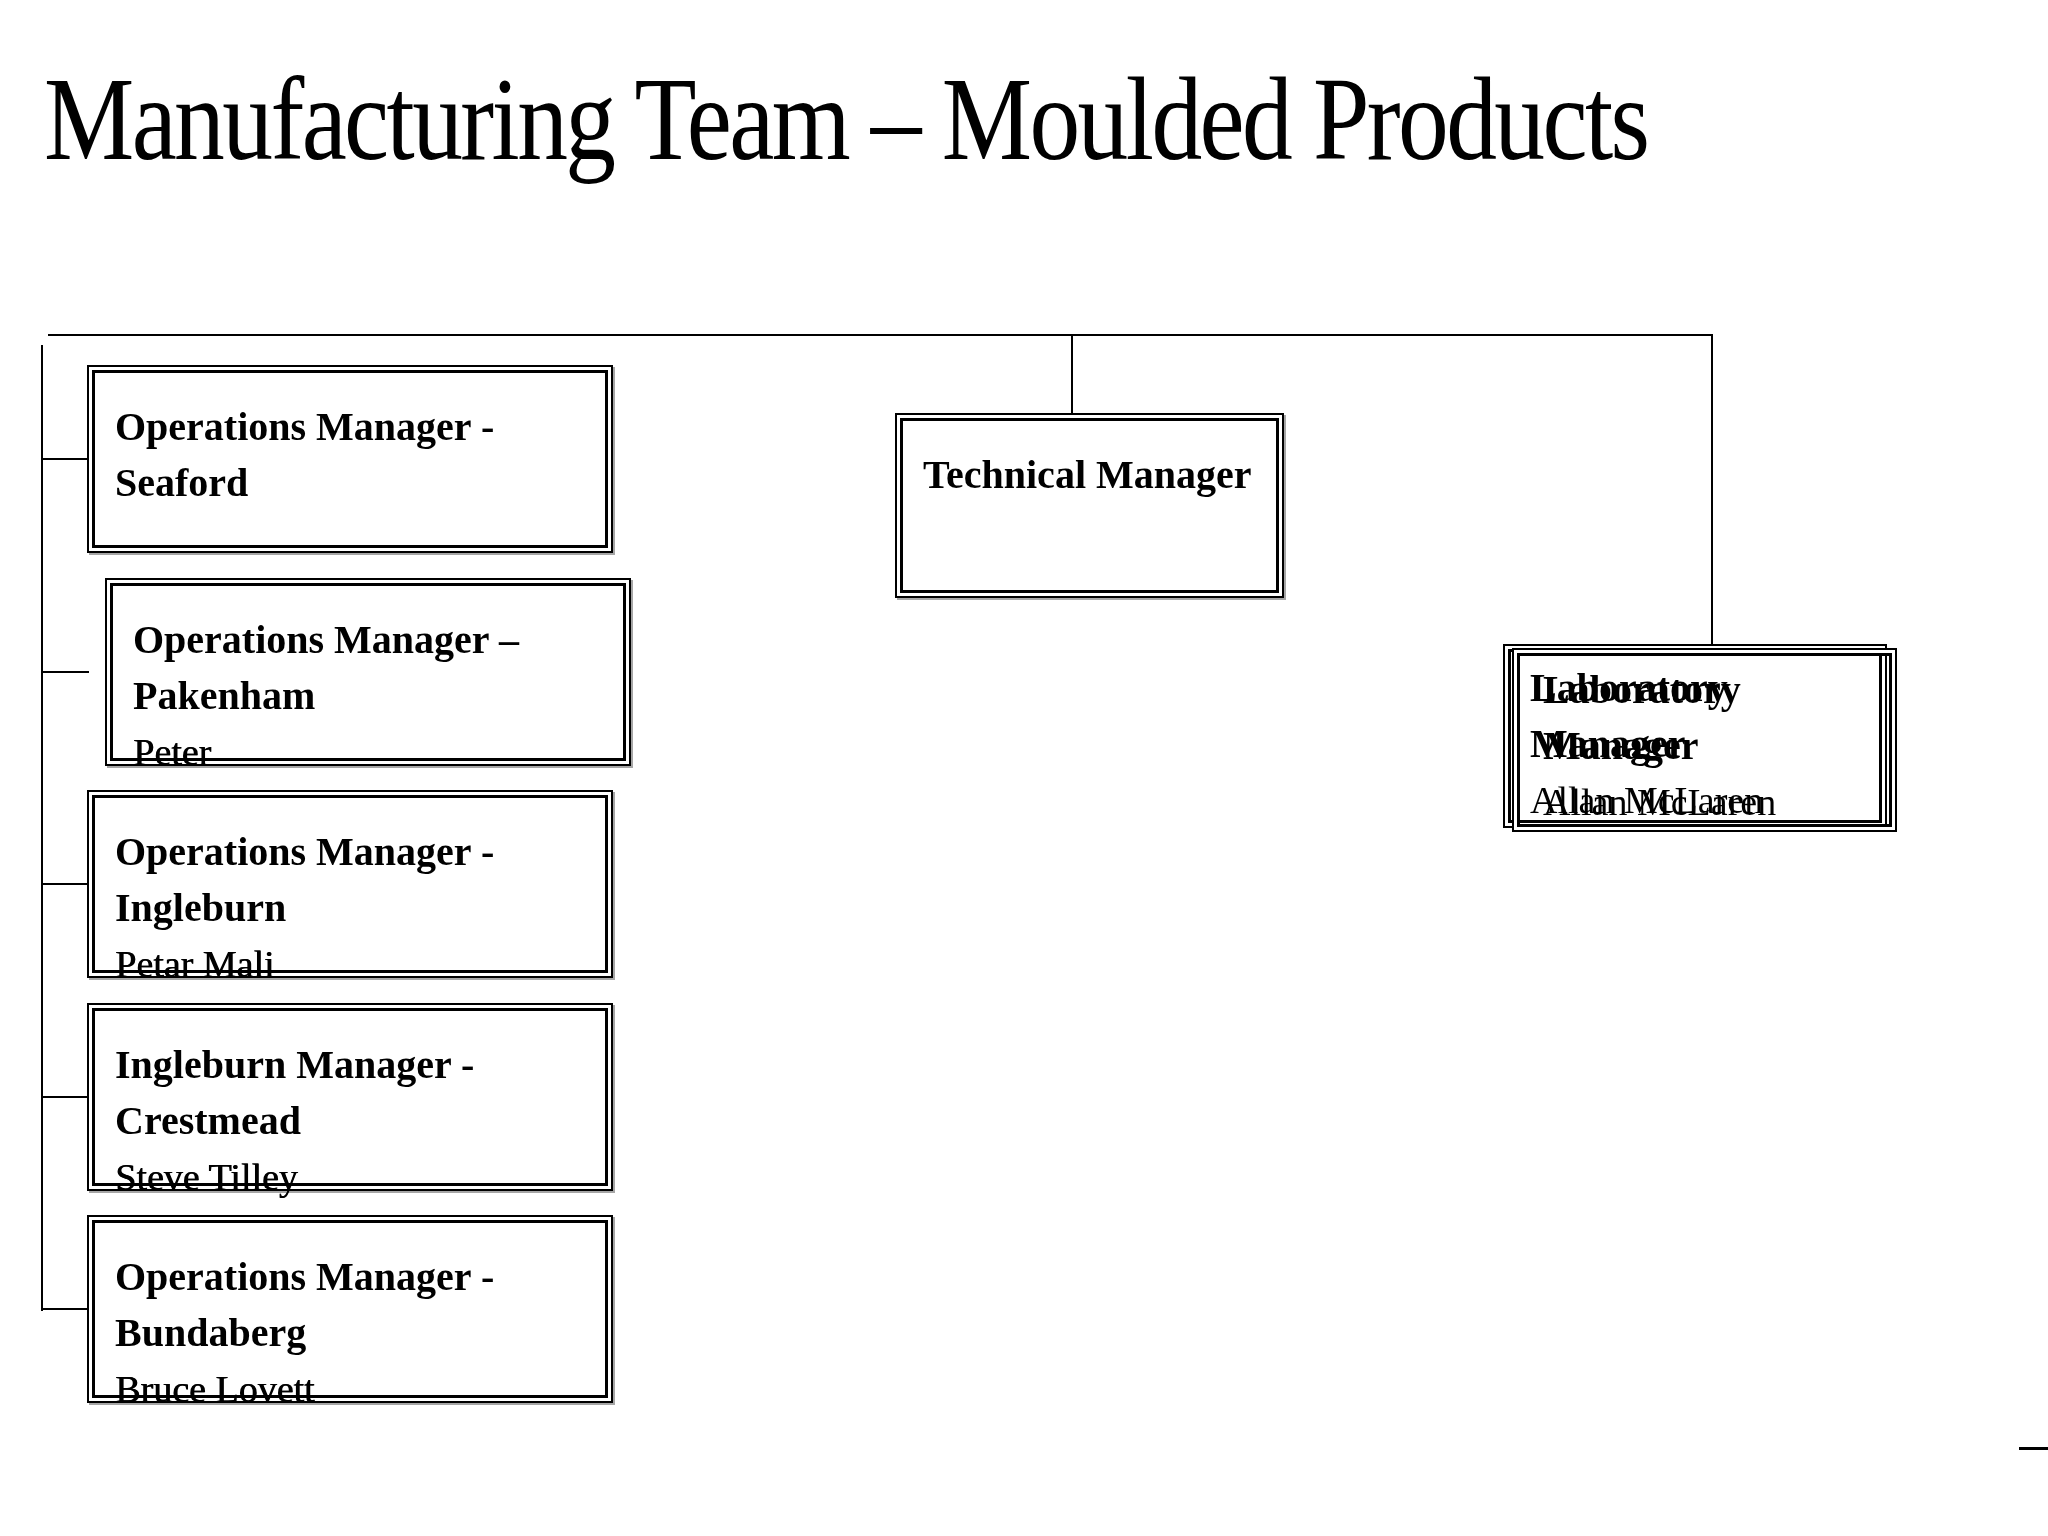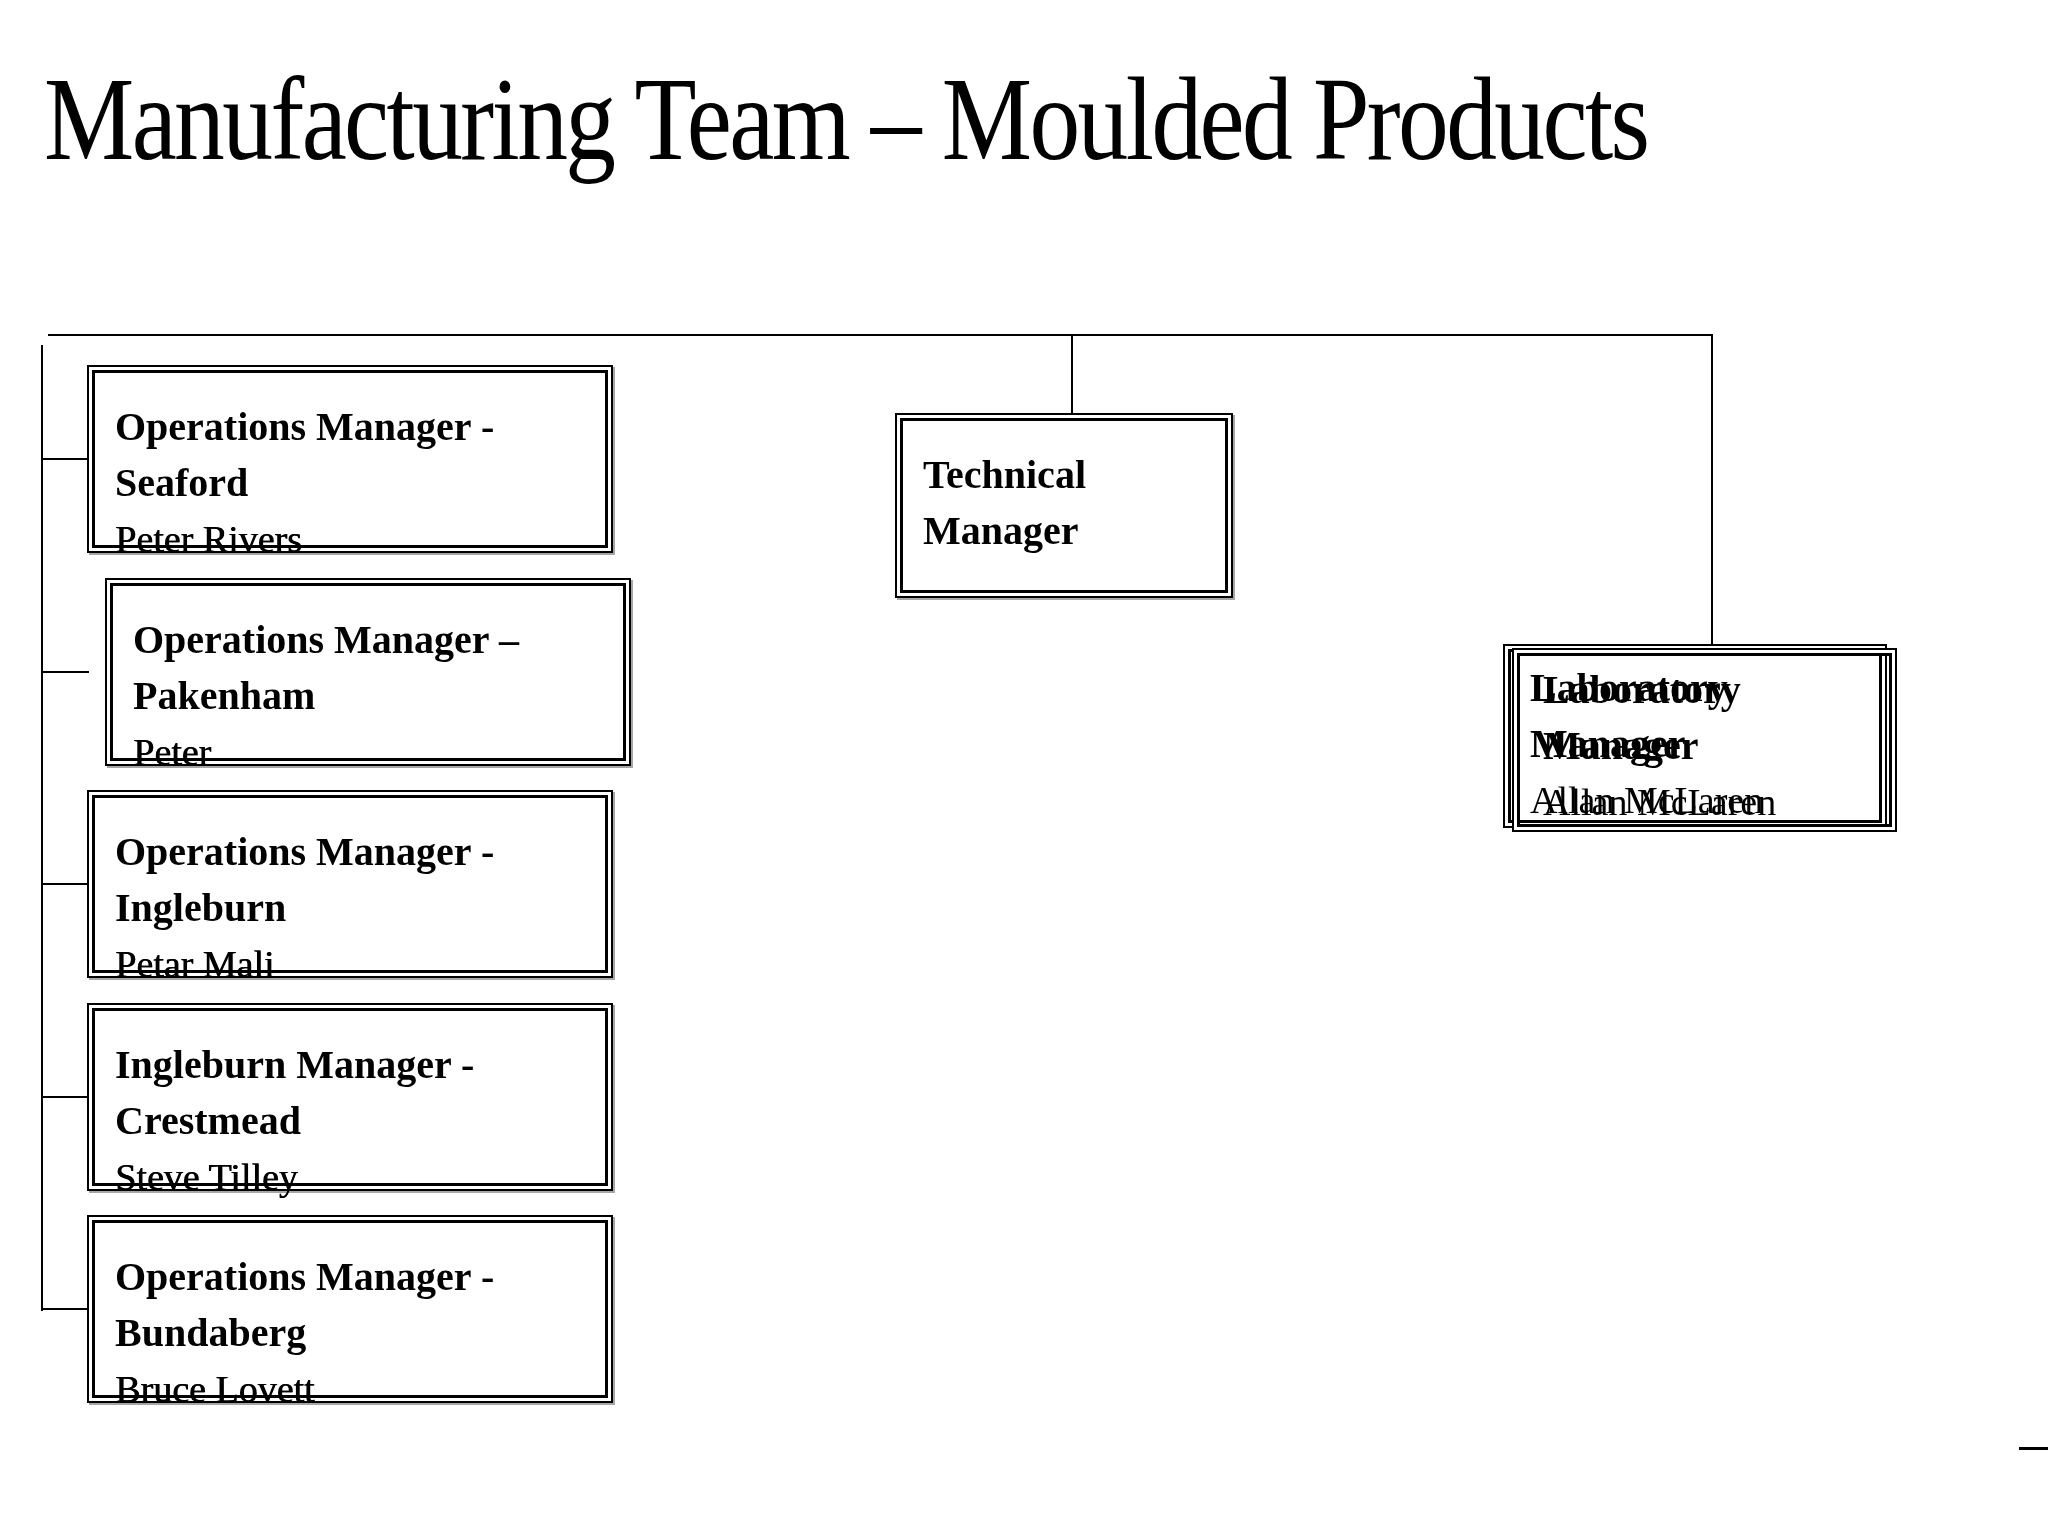--- a/index.html
+++ b/index.html
@@ -27,21 +27,21 @@
     box-shadow:inset 0 0 0 3px #fff, inset 0 0 0 6px #000, 2px 2px 0 rgba(0,0,0,.35);
     padding:32px 14px 0 26px;
   }
   .obox .role{font-size:40px;font-weight:700;line-height:56px;}
   .obox .person{
     font-size:38px;font-weight:400;line-height:56px;
     text-shadow:0.7px 0 0 #000;
   }
   .b-left{left:87px;width:526px;height:188px;}
   .b1{top:365px;} .b2{top:578px;margin-left:18px;} .b3{top:790px;} .b4{top:1003px;} .b5{top:1215px;}
-  .b-tech{left:895px;top:413px;width:338px;height:185px;}
+  .b-tech{left:895px;top:413px;width:389px;height:185px;}
   
   .lab-rect{
     position:absolute;border:2px solid #000;box-sizing:border-box;
     box-shadow:inset 0 0 0 3px #fff, inset 0 0 0 6px #000;
   }
   .lab-r1{left:1503px;top:644px;width:384px;height:184px;background:#fff;}
   .lab-r2{left:1512px;top:648px;width:385px;height:184px;background:transparent;}
   .lab-text{position:absolute;width:340px;background:transparent;}
   .lab-text .role{font-size:40px;font-weight:700;line-height:56px;}
   .lab-text .person{font-size:38px;font-weight:400;line-height:56px;}
@@ -61,21 +61,20 @@
   <div class="ln ln-stub stub2"></div>
   <div class="ln ln-stub stub3"></div>
   <div class="ln ln-stub stub4"></div>
   <div class="ln ln-stub stub5"></div>
   <div class="ln ln-tech-v"></div>
   <div class="ln ln-lab-v"></div>
   <div class="ln ln-br"></div>
 
   <div class="obox b-left b1">
     <div class="role">Operations Manager - Seaford</div>
-    <div class="person">Peter Rivers</div>
   </div>
   <div class="obox b-left b2">
     <div class="role">Operations Manager – Pakenham</div>
     <div class="person">Peter</div>
   </div>
   <div class="obox b-left b3">
     <div class="role">Operations Manager - Ingleburn</div>
     <div class="person">Petar Mali</div>
   </div>
   <div class="obox b-left b4">

